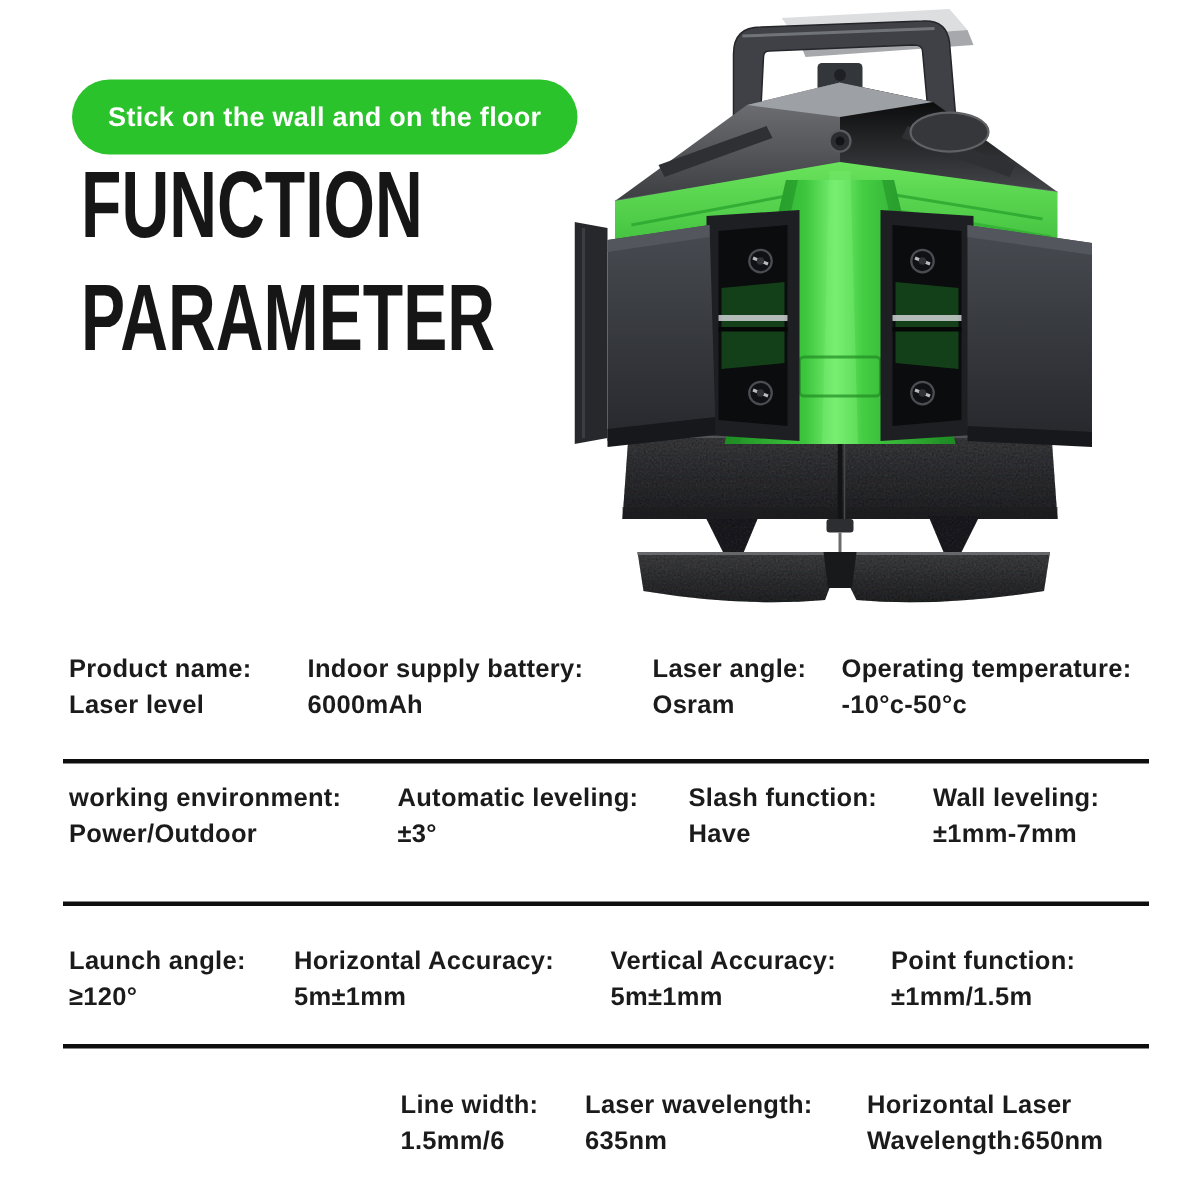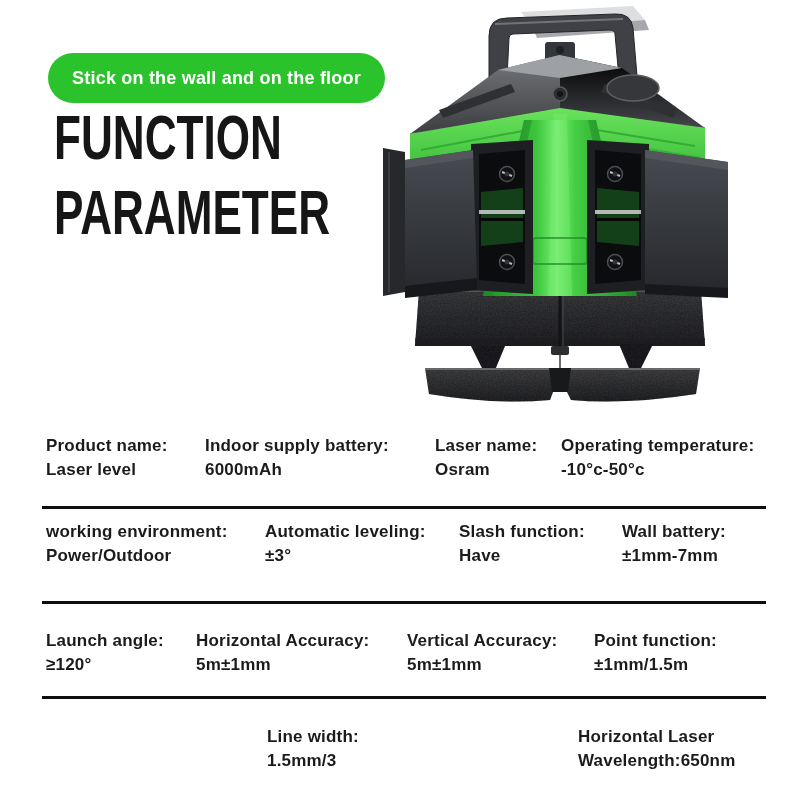--- a/index.html
+++ b/index.html
@@ -190,21 +190,21 @@
     <div class="row" style="top:436px">
       <div class="cell" style="left:46px">
         <div class="lbl">Product name:</div>
         <div class="val">Laser level</div>
       </div>
       <div class="cell" style="left:205px">
         <div class="lbl">Indoor supply battery:</div>
         <div class="val">6000mAh</div>
       </div>
       <div class="cell" style="left:435px">
-        <div class="lbl">Laser name:</div>
+        <div class="lbl">Laser angle:</div>
         <div class="val">Osram</div>
       </div>
       <div class="cell" style="left:561px">
         <div class="lbl">Operating temperature:</div>
         <div class="val">-10°c-50°c</div>
       </div>
     </div>
 
     <div class="divider" style="top:506px"></div>
 
@@ -215,21 +215,21 @@
       </div>
       <div class="cell" style="left:265px">
         <div class="lbl">Automatic leveling:</div>
         <div class="val">±3°</div>
       </div>
       <div class="cell" style="left:459px">
         <div class="lbl">Slash function:</div>
         <div class="val">Have</div>
       </div>
       <div class="cell" style="left:622px">
-        <div class="lbl">Wall battery:</div>
+        <div class="lbl">Wall leveling:</div>
         <div class="val">±1mm-7mm</div>
       </div>
     </div>
 
     <div class="divider" style="top:601px"></div>
 
     <div class="row" style="top:631px">
       <div class="cell" style="left:46px">
         <div class="lbl">Launch angle:</div>
         <div class="val">≥120°</div>
@@ -246,21 +246,25 @@
         <div class="lbl">Point function:</div>
         <div class="val">±1mm/1.5m</div>
       </div>
     </div>
 
     <div class="divider" style="top:696px"></div>
 
     <div class="row" style="top:727px">
       <div class="cell" style="left:267px">
         <div class="lbl">Line width:</div>
-        <div class="val">1.5mm/3</div>
+        <div class="val">1.5mm/6</div>
+      </div>
+      <div class="cell" style="left:390px">
+        <div class="lbl">Laser wavelength:</div>
+        <div class="val">635nm</div>
       </div>
       <div class="cell" style="left:578px">
         <div class="lbl">Horizontal Laser</div>
         <div class="val">Wavelength:650nm</div>
       </div>
     </div>
 
   </div>
 </div>
 

